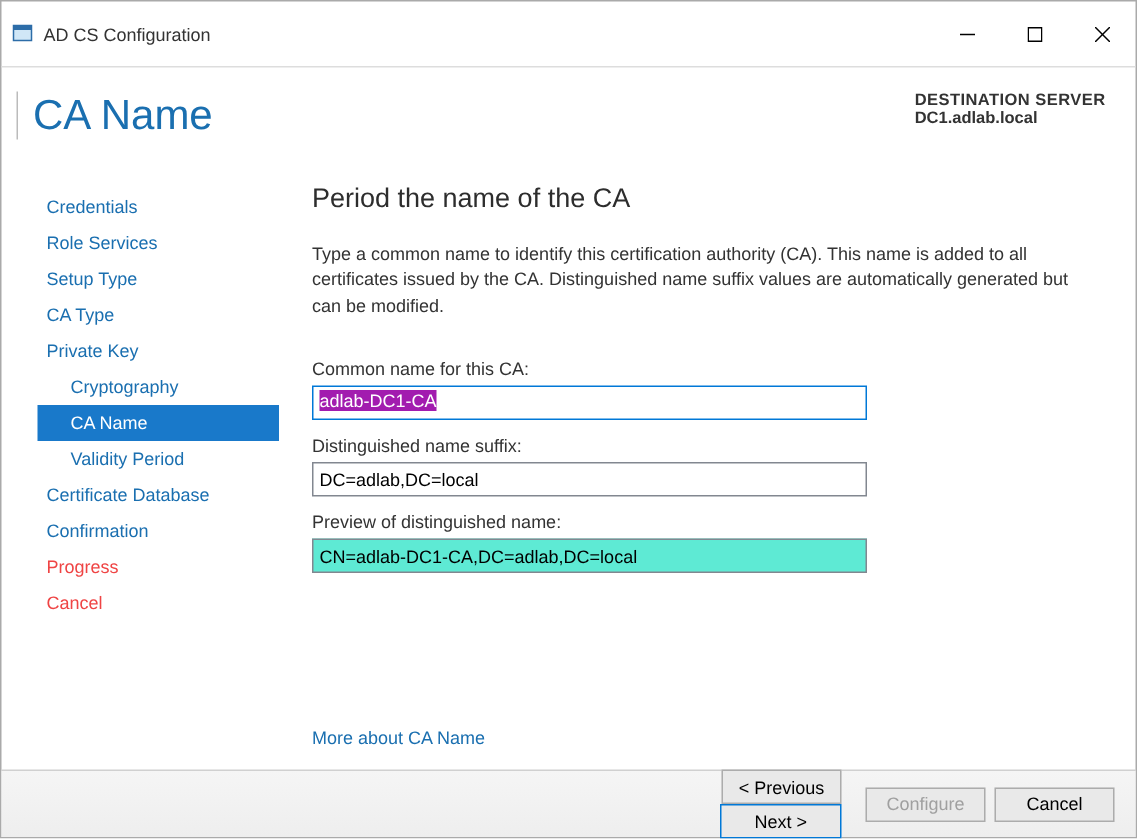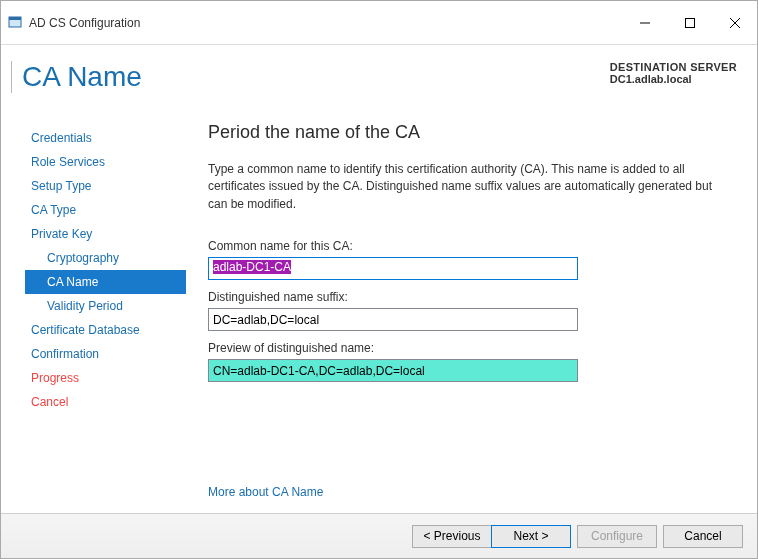--- a/index.html
+++ b/index.html
@@ -159,20 +159,22 @@
     border-top: 1px solid #d0d0d0;
     display: flex;
     align-items: center;
     justify-content: flex-end;
     padding-right: 14px;
     gap: 6px;
   }
   .button-bar .grp {
     display: flex;
     gap: 0;
+    margin-right: 10px;
+    flex-direction: column;
   }
   .btn {
     min-width: 80px;
     height: 23px;
     border: 1px solid #acacac;
     background: #e9e9e9;
     font-family: inherit;
     font-size: 12px;
     cursor: pointer;
     padding: 0 8px;

